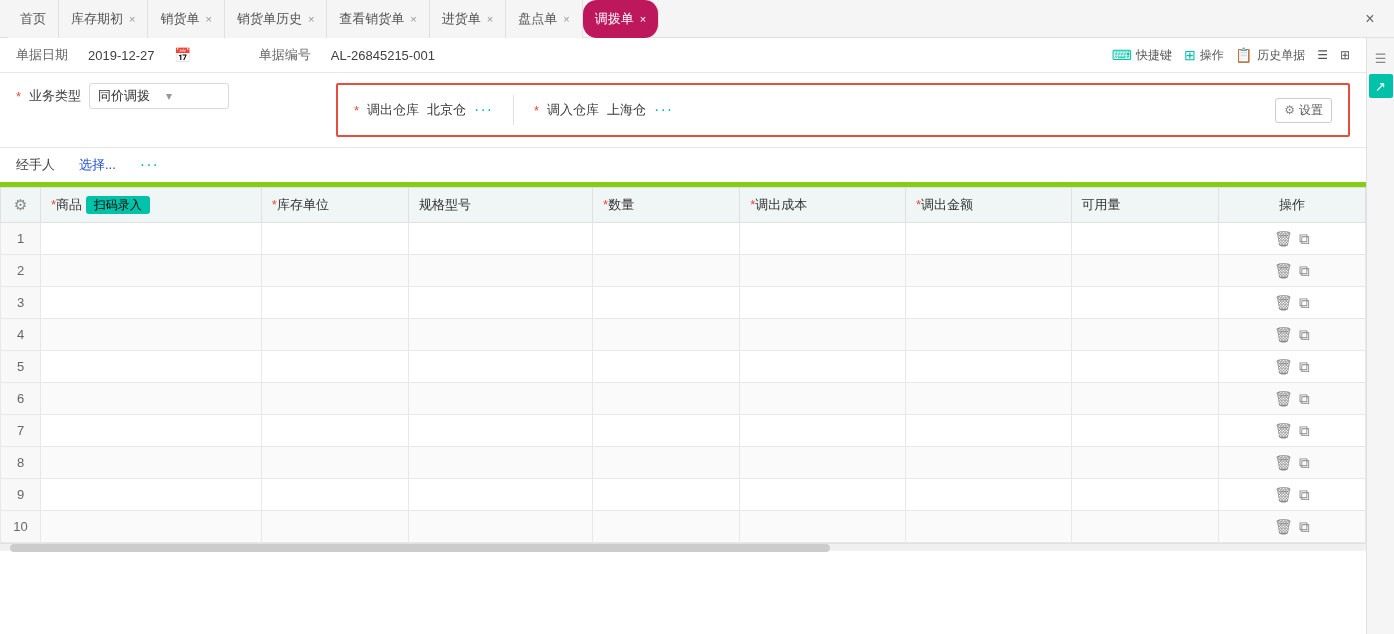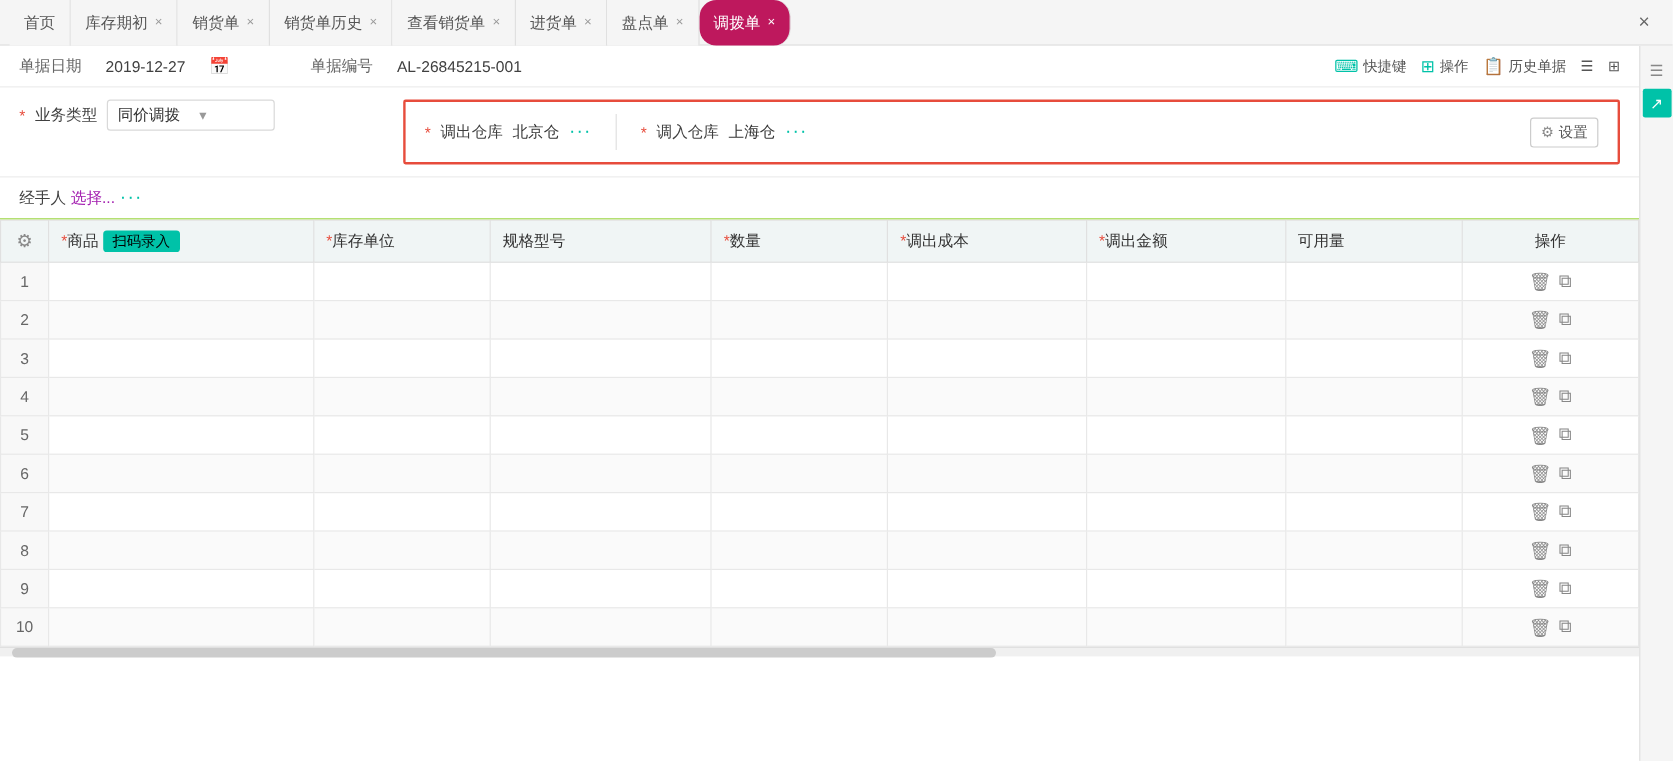--- a/index.html
+++ b/index.html
@@ -137,23 +137,23 @@
       color: #555;
       font-size: 12px;
       margin-left: auto;
     }
 
     
     .form-row2 {
       display: flex;
       align-items: flex-end;
       padding: 8px 16px;
-      gap: 4px;
+      gap: 24px;
       background: #fff;
-      border-bottom: 1px solid #84cc16;
+      border-bottom: 5px solid #84cc16;
     }
 
     
     .table-container {
       flex: 1;
       overflow: auto;
       background: #fff;
     }
     table {
       width: 100%;
@@ -382,21 +382,21 @@
       </div>
       <div class="settings-btn">
         <span class="settings-gear">⚙</span>
         <span>设置</span>
       </div>
     </div>
   </div>
 
   <div class="form-row2">
     <span class="field-name">经手人</span>
-    <span style="color:#a21caf; cursor:pointer;">选择...</span>
+    <span style="color:#1d4ed8; cursor:pointer;">选择...</span>
     <span class="dots-btn">···</span>
   </div>
 
   <div class="table-container">
     <table>
       <thead>
         <tr>
           <th class="th-settings">
             <span class="gear-icon">⚙</span>
           </th>

